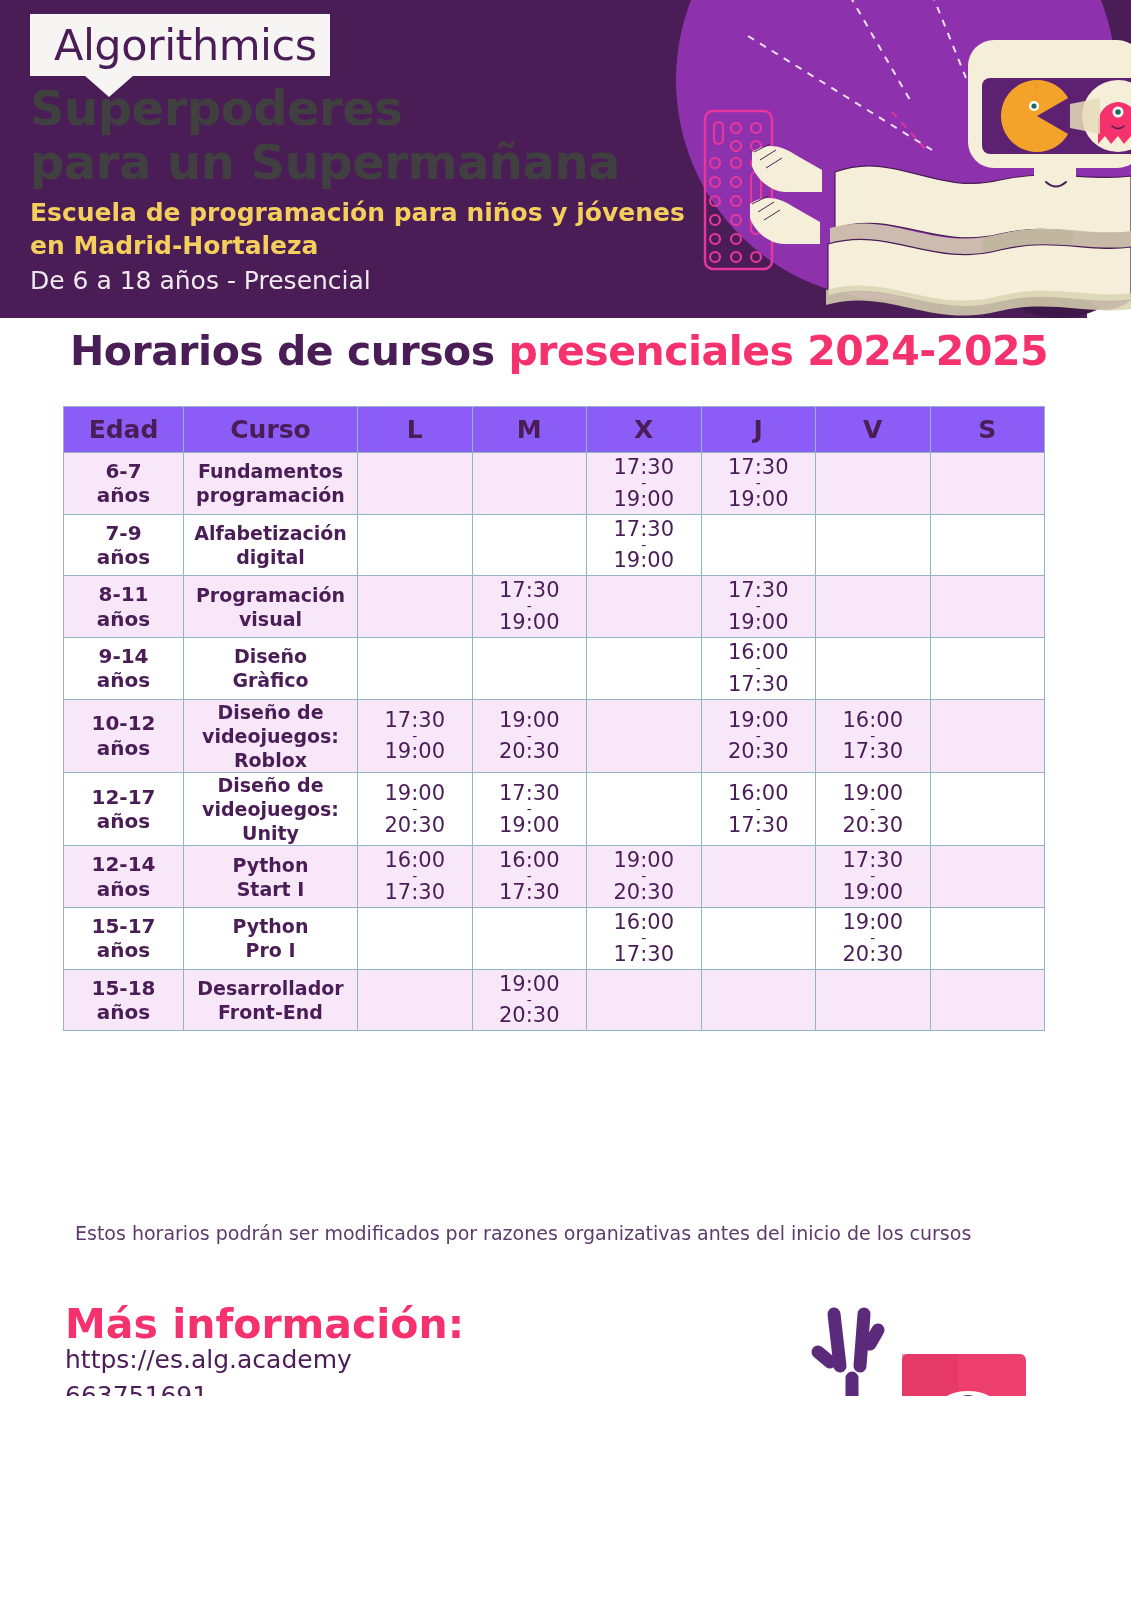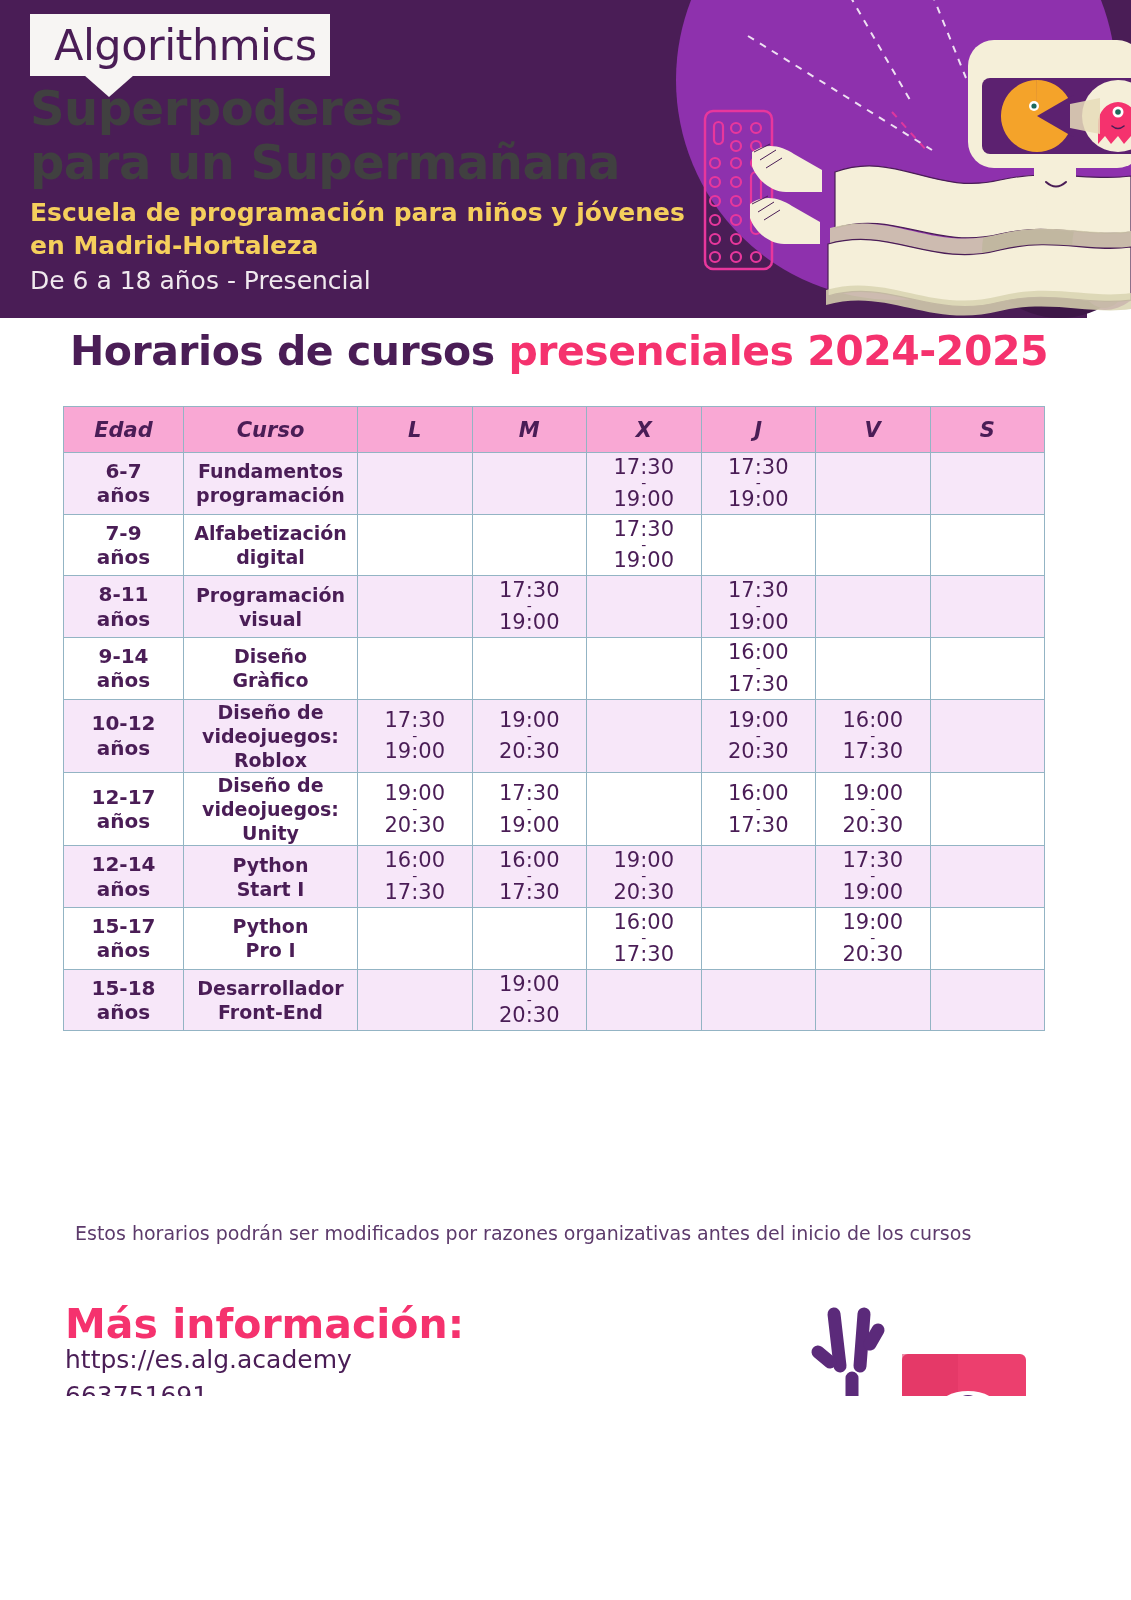--- a/index.html
+++ b/index.html
@@ -155,24 +155,23 @@
   }
   table.schedule th, table.schedule td {
     border: 1px solid #93b4c4;
     text-align: center;
     vertical-align: middle;
     color: #4a1d56;
     font-family: "DejaVu Sans", sans-serif;
   }
   table.schedule th {
     height: 46px;
-    font-size: 21px;
+    font-size: 25px;
     font-weight: bold;
-    background: #f9a8d4;
-    font-style: italic;
+    background: #8b5cf6;
   }
   col.c-age   { width: 120px; }
   col.c-course{ width: 174px; }
   col.c-day   { width: 114.5px; }
 
   table.schedule td.age {
     font-size: 20px;
     font-weight: bold;
     line-height: 1.22;
     white-space: pre-line;

